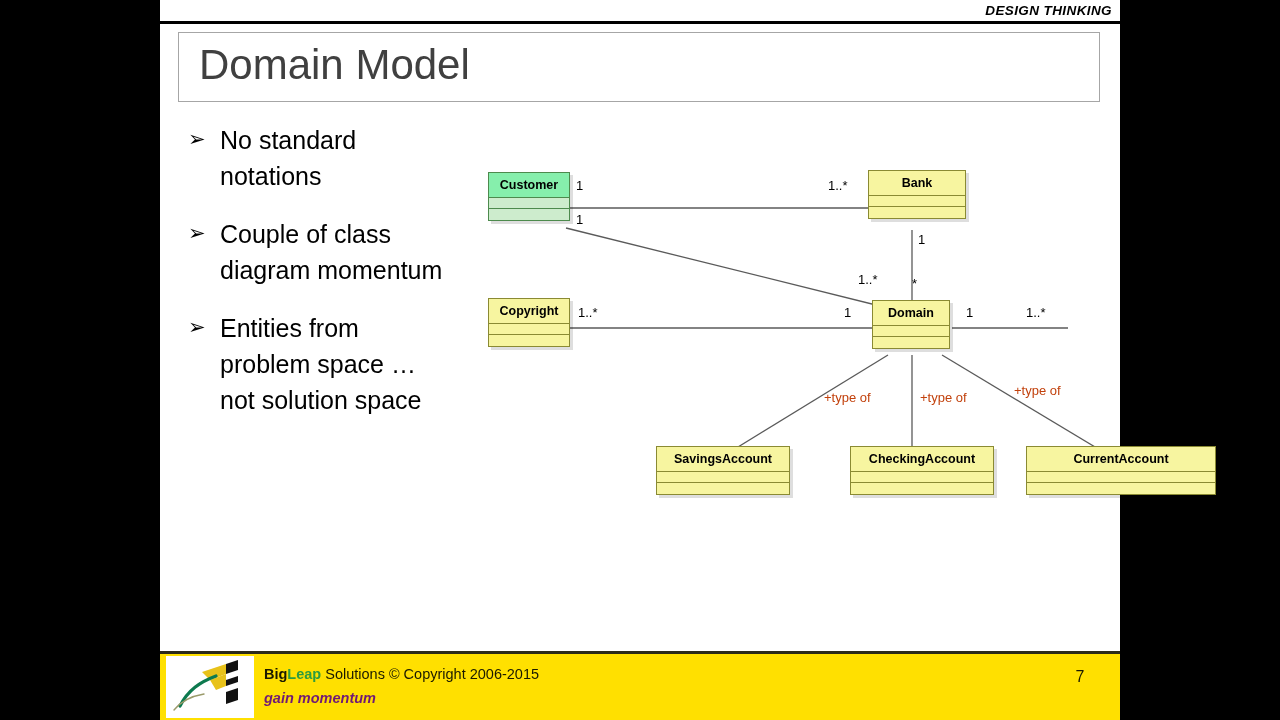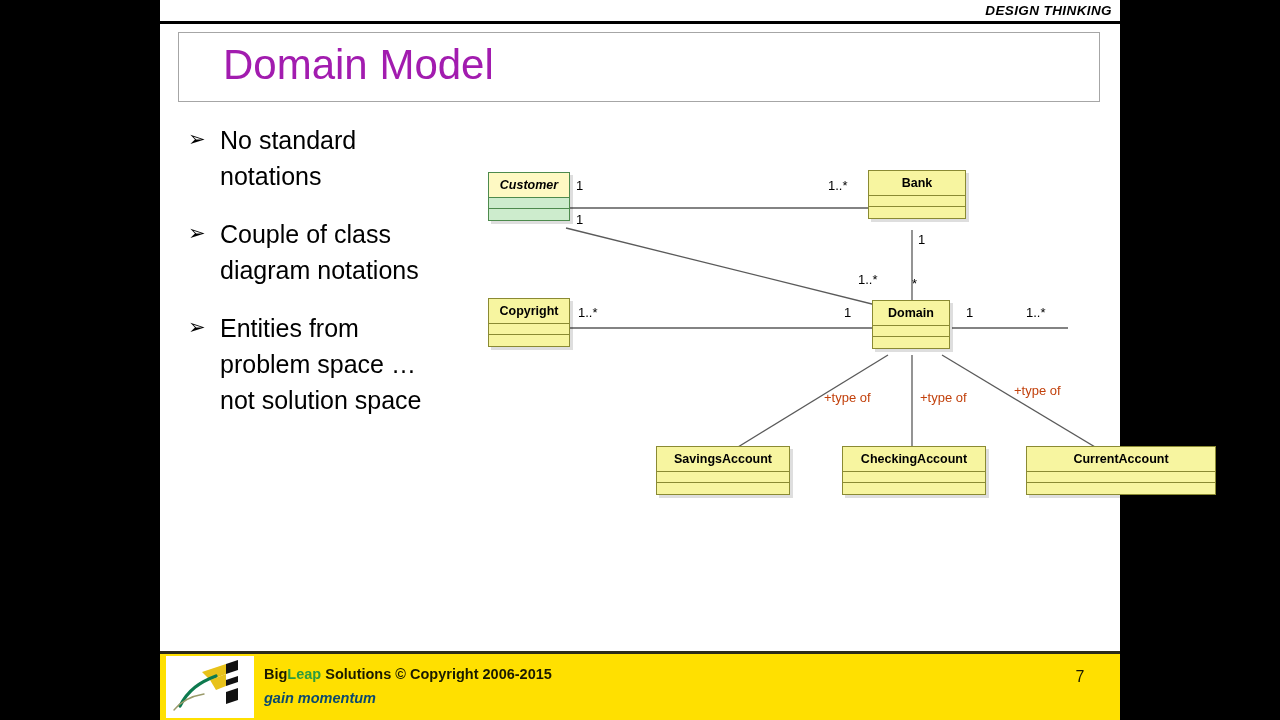--- a/index.html
+++ b/index.html
@@ -46,24 +46,23 @@
     width: 922px; height: 70px;
     border: 1px solid #a6a6a6;
     box-sizing: border-box;
     background: #ffffff;
   }
   #title-text {
     position: absolute;
     left: 20px; top: 8px;
     font-size: 42px;
     font-weight: normal;
-    color: #a21caf;
+    color: #404040;
     letter-spacing: 0px;
     white-space: nowrap;
-    margin-left: 24px;
   }
   
   #bullets {
     position: absolute;
     left: 22px; top: 122px;
     width: 270px;
   }
   .bullet {
     position: relative;
     margin-bottom: 22px;
@@ -106,21 +105,21 @@
     box-sizing: border-box;
     height: 11px;
   }
   
   .y { background: #f7f5a0; border: 1.3px solid #8a8a33; }
   .y .hdr { background: #f7f5a0; border-bottom: 1.3px solid #8a8a33; }
   .y .cmp { background: #f7f5a0; border-bottom: 1.3px solid #8a8a33; }
   .y .cmp.last { border-bottom: none; }
   
   .g { background: #cdeccd; border: 1.3px solid #4d8a4d; }
-  .g .hdr { background: #fef9c3; border-bottom: 1.3px solid #4d8a4d; font-style: italic; }
+  .g .hdr { background: #86efac; border-bottom: 1.3px solid #4d8a4d; }
   .g .cmp { background: #cdeccd; border-bottom: 1.3px solid #4d8a4d; }
   .g .cmp.last { border-bottom: none; }
 
   .mult {
     position: absolute;
     font-size: 13px;
     color: #000000;
     white-space: nowrap;
   }
   .edge-label {
@@ -150,28 +149,28 @@
   }
   #footer-copy {
     position: absolute;
     left: 104px; top: 12px;
     font-size: 14.5px;
     font-weight: bold;
     color: #1a1a00;
     white-space: nowrap;
   }
   #footer-copy .leap { color: #2e9b3f; }
-  #footer-copy .reg { font-weight: bold; }
+  #footer-copy .reg { font-weight: normal; }
   #footer-tag {
     position: absolute;
     left: 104px; top: 36px;
     font-size: 14.5px;
     font-weight: bold;
     font-style: italic;
-    color: #0c4a6e;
+    color: #701a75;
     white-space: nowrap;
   }
   #page-num {
     position: absolute;
     left: 900px; top: 14px;
     width: 40px;
     text-align: center;
     font-size: 16px;
     color: #1a1a00;
   }
@@ -189,21 +188,21 @@
       <div id="title-text">Domain Model</div>
     </div>
 
     <div id="bullets">
       <div class="bullet">
         <span class="marker">➢</span>
         <span>No standard notations</span>
       </div>
       <div class="bullet">
         <span class="marker">➢</span>
-        <span>Couple of class diagram notations</span>
+        <span>Couple of class diagram momentum</span>
       </div>
       <div class="bullet">
         <span class="marker">➢</span>
         <span>Entities from problem space … not solution space</span>
       </div>
     </div>
 
     <div id="diagram">
 
       <svg width="620" height="400">
@@ -251,21 +250,21 @@
         <div class="cmp last"></div>
       </div>
 
 
       <div class="uml-box y" style="left:176px; top:296px; width:134px;">
         <div class="hdr">SavingsAccount</div>
         <div class="cmp"></div>
         <div class="cmp last"></div>
       </div>
 
-      <div class="uml-box y" style="left:362px; top:296px; width:144px;">
+      <div class="uml-box y" style="left:370px; top:296px; width:144px;">
         <div class="hdr">CheckingAccount</div>
         <div class="cmp"></div>
         <div class="cmp last"></div>
       </div>
 
       <div class="uml-box y" style="left:546px; top:296px; width:190px;">
         <div class="hdr">CurrentAccount</div>
         <div class="cmp"></div>
         <div class="cmp last"></div>
       </div>

